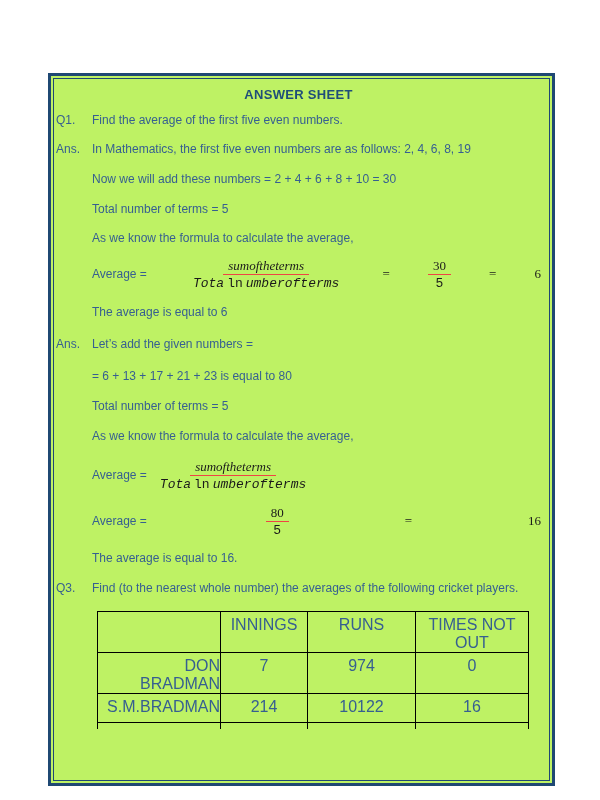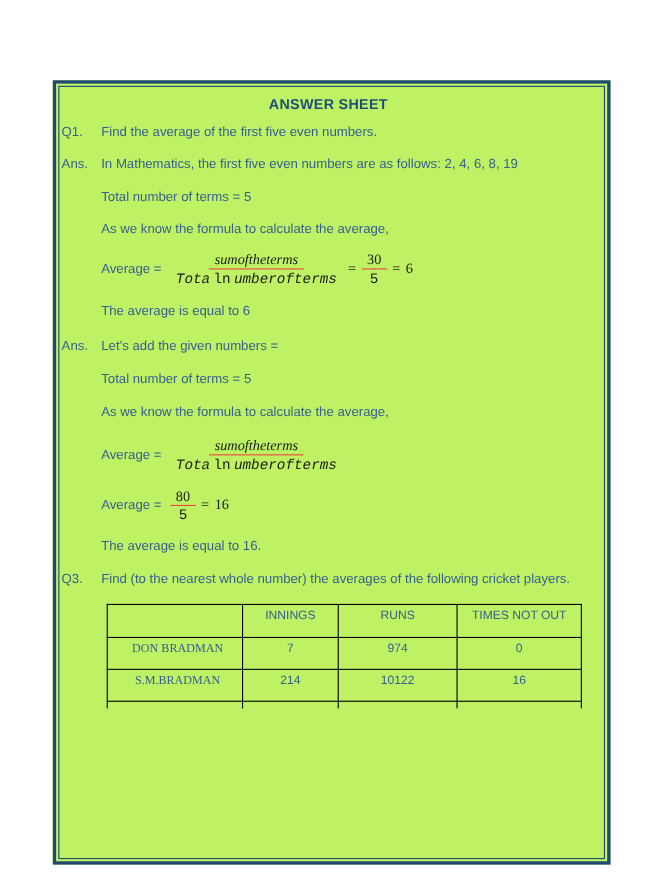--- a/index.html
+++ b/index.html
@@ -38,59 +38,60 @@
   .frac { display: inline-flex; flex-direction: column; align-items: center; }
   .frac .fnum { padding: 0 5px 1px 5px; border-bottom: 1px solid #ef4444; line-height: 15px; }
   .frac .fden { padding: 1px 5px 0 5px; line-height: 15px; font-family: Liberation Mono, monospace; }
   .it { font-style: italic; }
   .den-mid { font-style: normal; margin: 0 3px; }
   .meq { margin: 0 5px; }
   .mnum { font-style: normal; }
 
   table.stats {
     border-collapse: collapse; margin-left: 41px; margin-top: 15px;
-    color: #365F91; font-size: 11px; table-layout: fixed;
+    color: #365F91; font-size: 16px; table-layout: fixed;
   }
   table.stats th, table.stats td {
     border: 1px solid #000000; font-weight: normal;
     vertical-align: top; padding-top: 4px; text-align: center;
   }
-  table.stats .c0 { width: 123px; text-align: center; padding-left: 5px; font-family: Liberation Serif, serif; }
+  table.stats .c0 { width: 123px; text-align: right; padding-left: 5px; }
   table.stats .c1 { width: 87px; }
   table.stats .c2 { width: 108px; }
   table.stats .c3 { width: 113px; }
   table.stats tr.hdr  th { height: 30px; }
   table.stats tr.data td { height: 29px; }
   table.stats tr.stub td {
     height: 6px; padding: 0;
     border-top: none; border-bottom: none;
   }
 
   
-  .mt10 { margin-top: 10px; }  .mt12 { margin-top: 12px; }
+  .mt10 { margin-top: 10px; justify-content: space-between; }  .mt12 { margin-top: 12px; }
   .mt13 { margin-top: 13px; }  .mt14 { margin-top: 14px; }
   .mt15 { margin-top: 15px; }  .mt17 { margin-top: 17px; }
 </style>
 </head>
 <body>
 
 <div class="frame-outer">
   <div class="frame-inner">
     <div class="content">
 
       <div class="title">ANSWER SHEET</div>
 
       <div class="qrow mt10">
         <span class="lbl">Q1.</span>
         <span class="txt">Find the average of the first five even numbers.</span>
       </div>
       <div class="qrow mt14">
         <span class="lbl">Ans.</span>
         <span class="txt">In Mathematics, the first five even numbers are as follows: 2, 4, 6, 8, 19</span>
       </div>
+      <div class="aline mt15">Now we will add these numbers = 2 + 4 + 6 + 8 + 10 = 30</div>
       <div class="aline mt15">Total number of terms = 5</div>
       <div class="aline mt14">As we know the formula to calculate the average,</div>
 
       <div class="formula mt10">
         <span class="flead">Average =</span>
         <span class="math frac">
           <span class="fnum it">sumoftheterms</span>
           <span class="fden"><span class="it">Tota</span><span class="den-mid">ln</span><span class="it">umberofterms</span></span>
         </span>
         <span class="math meq">=</span>
@@ -101,20 +102,21 @@
         <span class="math meq">=</span>
         <span class="math mnum">6</span>
       </div>
 
       <div class="aline mt13">The average is equal to 6</div>
 
       <div class="qrow mt17">
         <span class="lbl">Ans.</span>
         <span class="txt">Let’s add the given numbers =</span>
       </div>
+      <div class="aline mt17">= 6 + 13 + 17 + 21 + 23 is equal to 80</div>
       <div class="aline mt15">Total number of terms = 5</div>
       <div class="aline mt15">As we know the formula to calculate the average,</div>
 
       <div class="formula mt13">
         <span class="flead">Average =</span>
         <span class="math frac">
           <span class="fnum it">sumoftheterms</span>
           <span class="fden"><span class="it">Tota</span><span class="den-mid">ln</span><span class="it">umberofterms</span></span>
         </span>
       </div>

